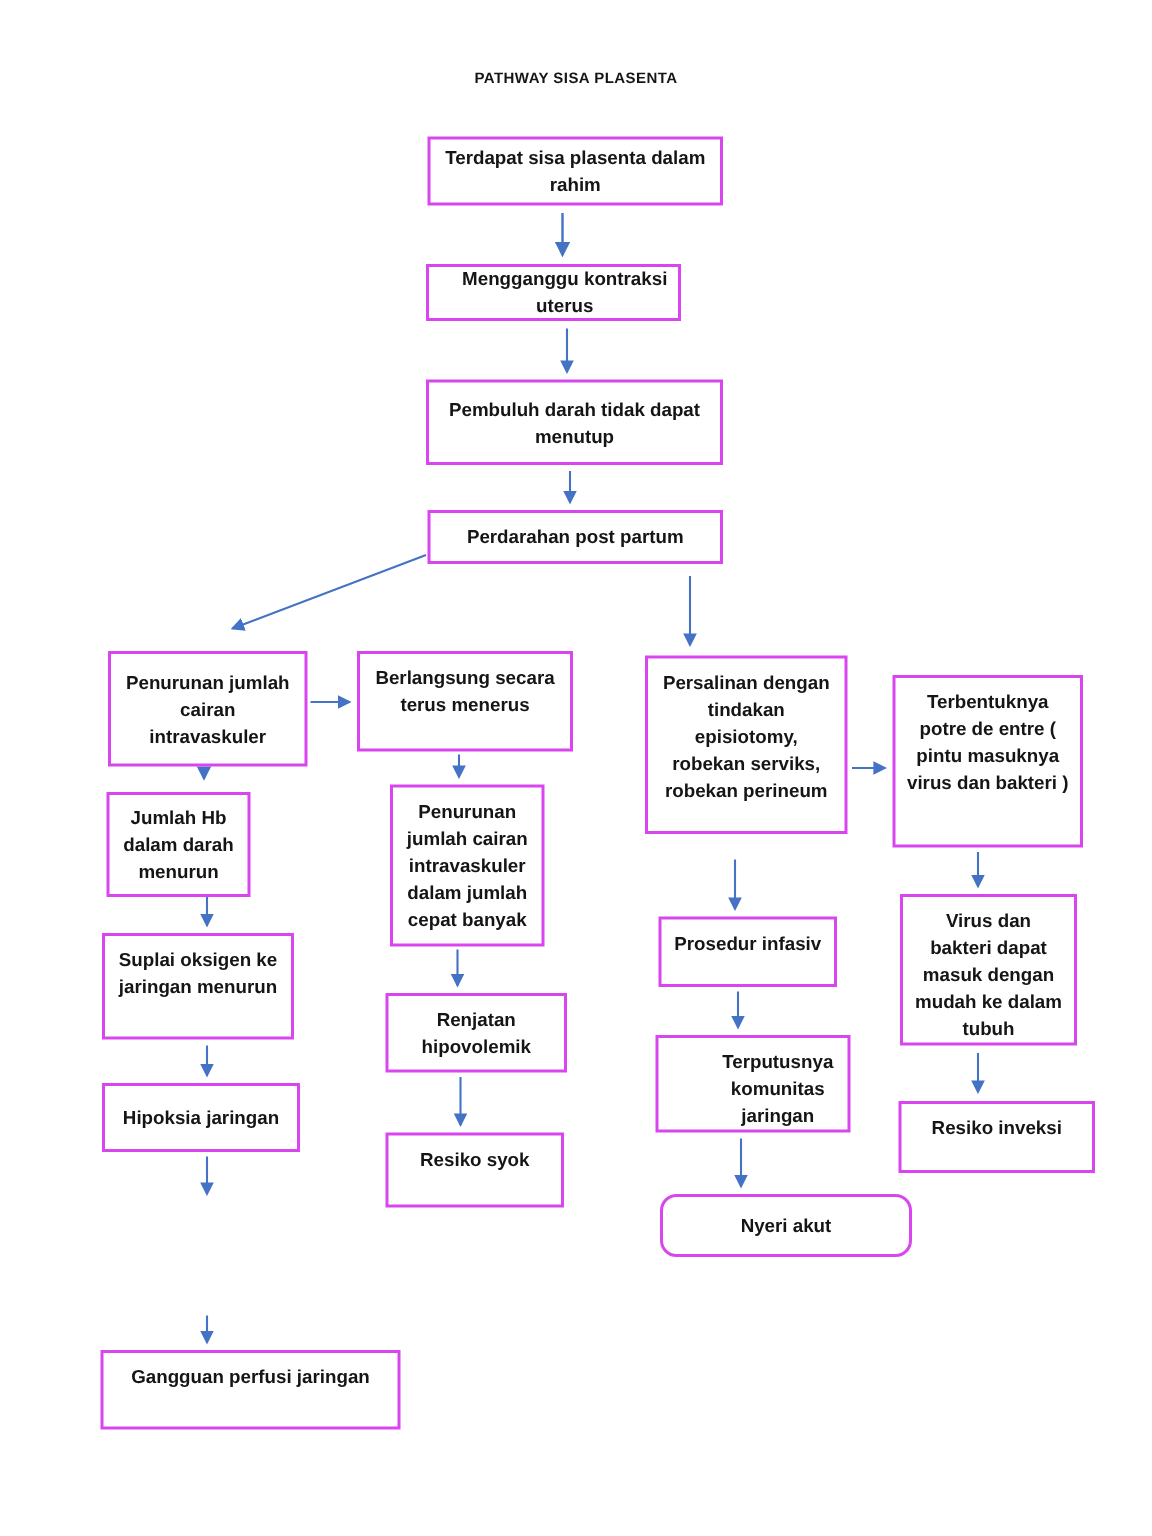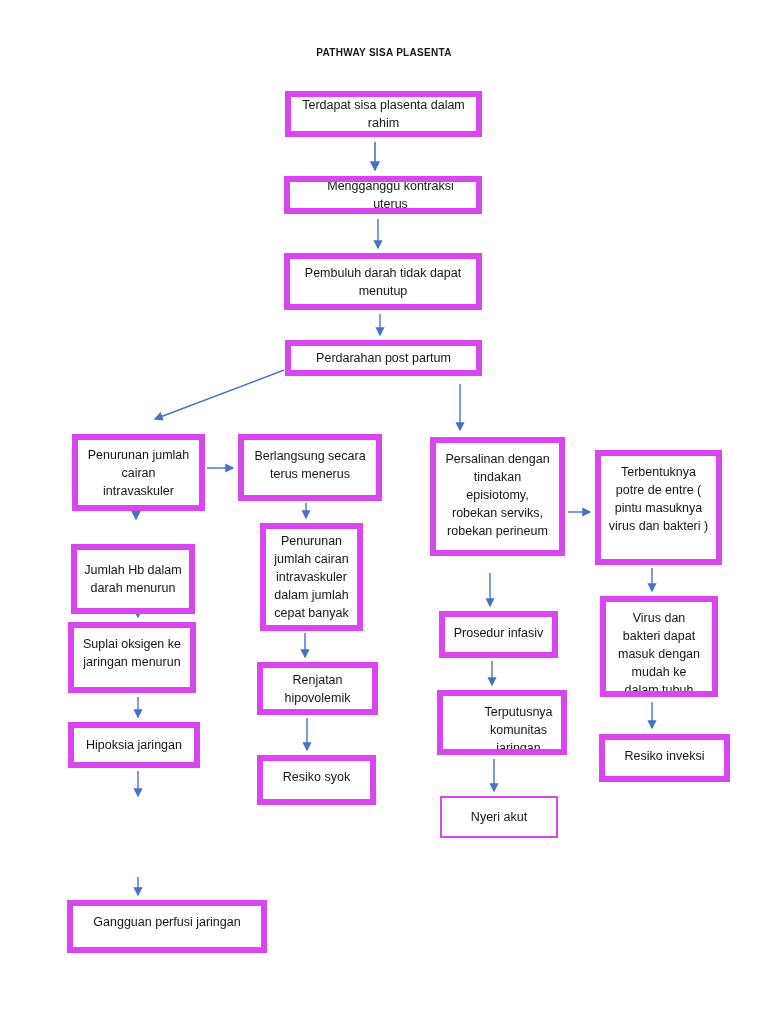--- a/index.html
+++ b/index.html
@@ -16,61 +16,61 @@
     left: 0; top: 47px; width: 768px;
     text-align: center;
     font-size: 10px;
     font-weight: bold;
     color: #151515;
     letter-spacing: 0.3px;
   }
   .node {
     position: absolute;
     box-sizing: border-box;
-    border: 6px solid #d946ef;
+    border: 2px solid #d946ef;
     background: #ffffff;
     color: #151515;
     font-size: 12.5px;
-    font-weight: normal;
+    font-weight: bold;
     line-height: 18px;
     text-align: center;
     display: flex;
     align-items: center;
     justify-content: center;
     padding: 3px 7px;
     overflow: hidden;
   }
   .node.top { align-items: flex-start; padding-top: 7px; }
   .arrows {
     position: absolute;
     left: 0; top: 0;
     pointer-events: none;
   }
   
   .m1 { left: 285px; top:  91px; width: 197px; height: 46px; }
-  .m2 { left: 284px; top: 176px; width: 198px; height: 38px; padding-left: 22px; }
+  .m2 { left: 284px; top: 176px; width: 170px; height: 38px; padding-left: 22px; }
   .m3 { left: 284px; top: 253px; width: 198px; height: 57px; }
   .m4 { left: 285px; top: 340px; width: 197px; height: 36px; }
   
   .c1a { left: 72px; top: 434px; width: 133px; height: 77px; }
-  .c1b { left: 71px; top: 544px; width: 124px; height: 70px; }
+  .c1b { left: 71px; top: 528px; width: 96px; height: 70px; }
   .c1c { left: 68px; top: 622px; width: 128px; height: 71px; }
   .c1d { left: 68px; top: 722px; width: 132px; height: 46px; text-align: right; }
   .c1e { left: 65px; top: 801px; width: 163px; height: 73px; }
   .c1f { left: 67px; top: 900px; width: 200px; height: 53px; }
   
   .c2a { left: 238px; top: 434px; width: 144px; height: 67px; }
   .c2b { left: 260px; top: 523px; width: 103px; height: 108px; }
   .c2c { left: 257px; top: 662px; width: 121px; height: 53px; }
   .c2d { left: 257px; top: 755px; width: 119px; height: 50px; }
   
   .c3a { left: 430px; top: 437px; width: 135px; height: 119px; }
   .c3b { left: 439px; top: 611px; width: 119px; height: 47px; }
   .c3c { left: 437px; top: 690px; width: 130px; height: 65px; padding-left: 40px; }
-  .c3d { left: 440px; top: 796px; width: 118px; height: 42px; border-width: 2.5px; }
+  .c3d { left: 440px; top: 796px; width: 168px; height: 42px; border-width: 2.5px; border-radius: 11px; }
   
   .c4a { left: 595px; top: 450px; width: 127px; height: 115px; }
   .c4b { left: 600px; top: 596px; width: 118px; height: 101px; }
   .c4c { left: 599px; top: 734px; width: 131px; height: 48px; }
 </style>
 </head>
 <body>
 
 <div class="page">
 

